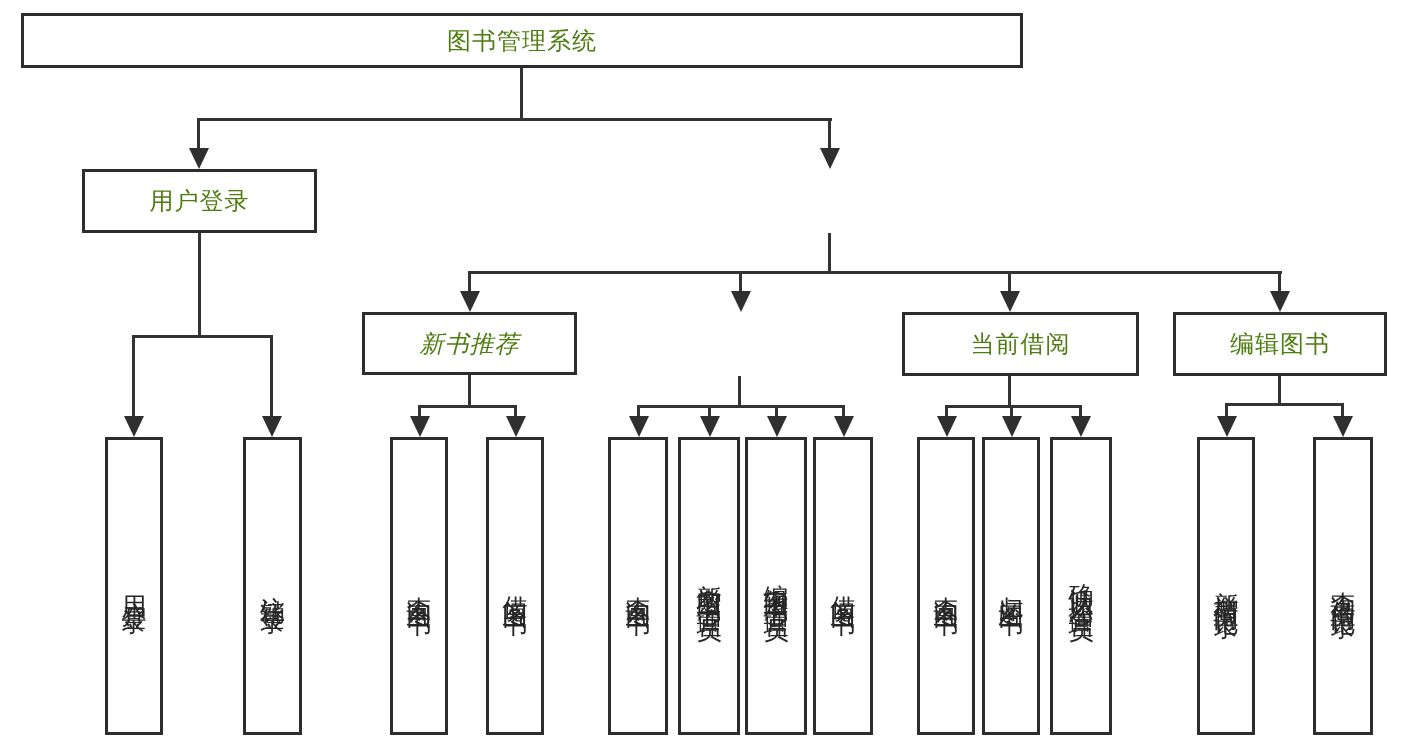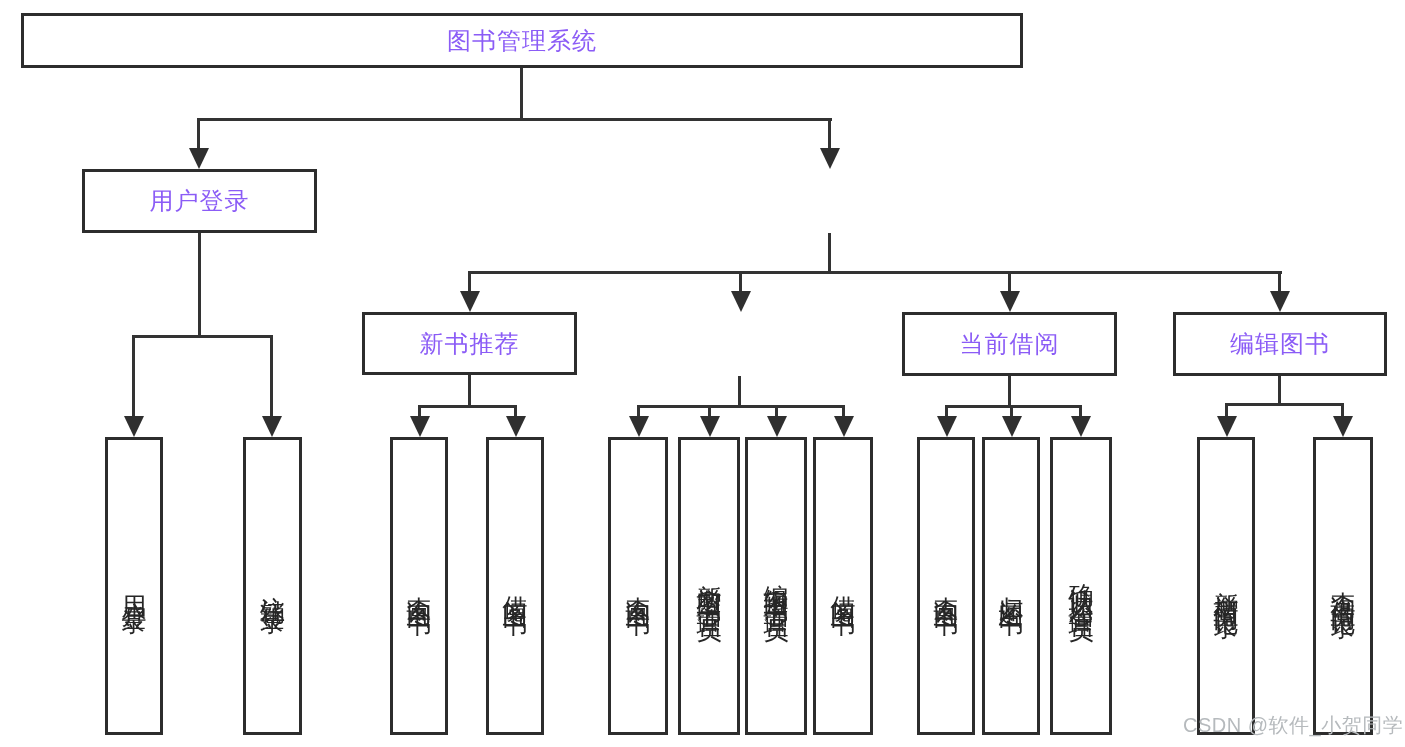--- a/index.html
+++ b/index.html
@@ -14,21 +14,21 @@
   .node {
     position: absolute;
     box-sizing: border-box;
     border: 3px solid #2d2d2d;
     background: #ffffff;
     display: flex;
     align-items: center;
     justify-content: center;
   }
   .node .lbl {
-    color: #8b5cf6;
+    color: #4d7c0f;
     font-size: 24px;
     letter-spacing: 1px;
     white-space: nowrap;
   }
   .leaf { top: 437px; height: 298px; }
   .leaf .vlbl {
     writing-mode: vertical-lr;
     text-orientation: mixed;
     color: #262626;
     font-size: 25px;
@@ -119,24 +119,24 @@
   <div class="arr" style="left:1333px; top:416px;"></div>
 
   <div class="node" style="left:21px; top:13px; width:1002px; height:55px;">
     <span class="lbl">图书管理系统</span>
   </div>
 
   <div class="node" style="left:82px; top:169px; width:235px; height:64px;">
     <span class="lbl">用户登录</span>
   </div>
 
-  <div class="node" style="left:362px; top:312px; width:215px; height:63px;">
+  <div class="node" style="left:362px; top:312px; width:215px; height:63px;font-style:italic;">
     <span class="lbl">新书推荐</span>
   </div>
-  <div class="node" style="left:902px; top:312px; width:215px; height:64px;">
+  <div class="node" style="left:902px; top:312px; width:237px; height:64px;">
     <span class="lbl">当前借阅</span>
   </div>
   <div class="node" style="left:1173px; top:312px; width:214px; height:64px;">
     <span class="lbl">编辑图书</span>
   </div>
 
   <div class="node leaf" style="left:105px; width:58px;">
     <span class="vlbl">用户登录</span>
   </div>
   <div class="node leaf" style="left:243px; width:59px;">
@@ -173,15 +173,14 @@
     <span class="vlbl">确认归还（管理员）</span>
   </div>
 
   <div class="node leaf" style="left:1197px; width:58px;">
     <span class="vlbl">新增借阅记录</span>
   </div>
   <div class="node leaf" style="left:1313px; width:60px;">
     <span class="vlbl">查询借阅记录</span>
   </div>
 
-  <div id="watermark">CSDN @软件_小贺同学</div>
 
 </div>
 
 </body></html>

